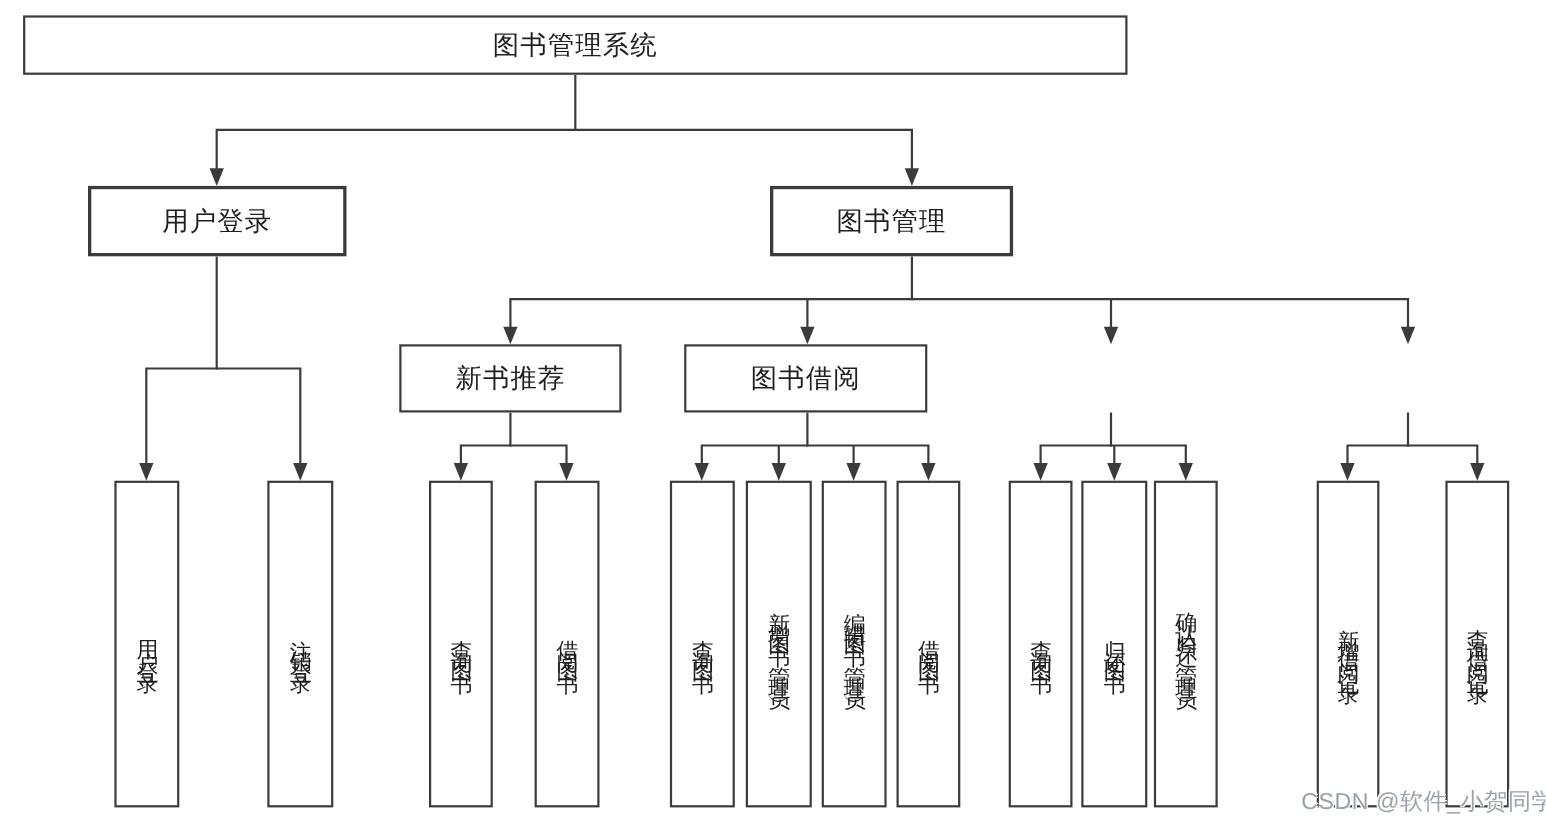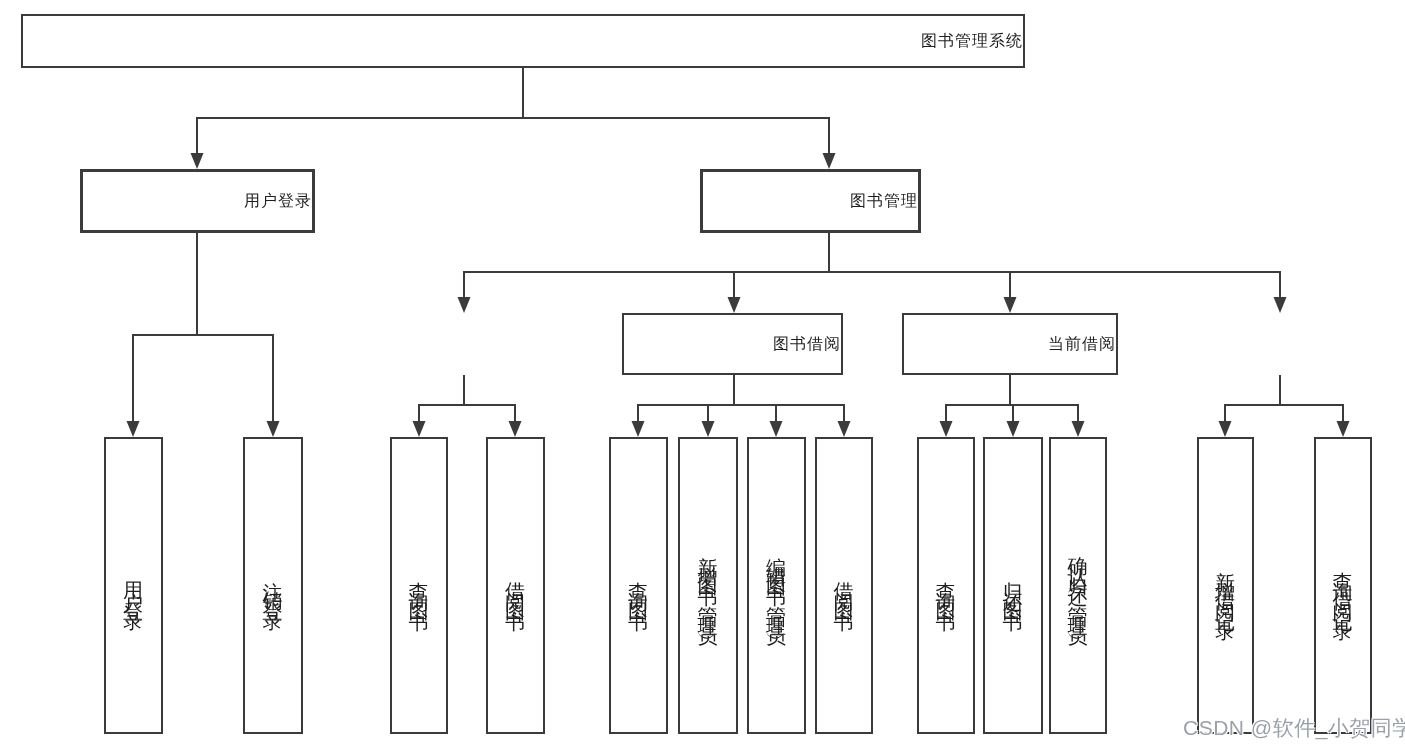--- a/index.html
+++ b/index.html
@@ -5,21 +5,21 @@
   html,body{margin:0;padding:0;background:#ffffff;}
   #canvas{
     position:relative;width:1405px;height:747px;background:#ffffff;overflow:hidden;
     font-family:"Liberation Sans","DejaVu Sans",sans-serif;color:#1e1e1e;
   }
   #connectors{position:absolute;left:0;top:0;width:1405px;height:747px;pointer-events:none;}
   .node{
     position:absolute;box-sizing:border-box;background:#ffffff;border:2px solid #3b3b3b;
     display:flex;align-items:center;justify-content:center;
   }
-  .h-node{font-size:16px;letter-spacing:1px;white-space:nowrap;justify-content:flex-end;}
+  .h-node{font-size:24px;letter-spacing:1px;white-space:nowrap;}
   .lvl2{border-width:3px;}
   .leaf{top:437px;height:297px;}
   .vtext{
     writing-mode:vertical-lr;text-orientation:mixed;
     font-size:20px;letter-spacing:10px;line-height:1.0;white-space:nowrap;
   }
   #watermark{
     position:absolute;left:1183px;top:714px;font-size:21px;letter-spacing:0.5px;
     color:#9aa1aa;white-space:nowrap;z-index:5;
     text-shadow:-1px -1px 0 #ffffff,1px -1px 0 #ffffff,-1px 1px 0 #ffffff,1px 1px 0 #ffffff;
@@ -86,25 +86,25 @@
     <span>图书管理系统</span>
   </div>
 
   <div class="node h-node lvl2" style="left:80px;top:169px;width:235px;height:64px;">
     <span>用户登录</span>
   </div>
   <div class="node h-node lvl2" style="left:700px;top:169px;width:221px;height:64px;">
     <span>图书管理</span>
   </div>
 
+  <div class="node h-node" style="left:363px;top:313px;width:202px;height:62px;">
+    <span>新书推荐</span>
+  </div>
   <div class="node h-node" style="left:622px;top:313px;width:221px;height:62px;">
     <span>图书借阅</span>
-  </div>
-  <div class="node h-node" style="left:902px;top:313px;width:216px;height:62px;">
-    <span>当前借阅</span>
   </div>
 
   <div class="node leaf" style="left:104px;width:59px;">
     <span class="vtext">用户登录</span>
   </div>
   <div class="node leaf" style="left:243px;width:60px;">
     <span class="vtext">注销登录</span>
   </div>
 
   <div class="node leaf" style="left:390px;width:58px;">

